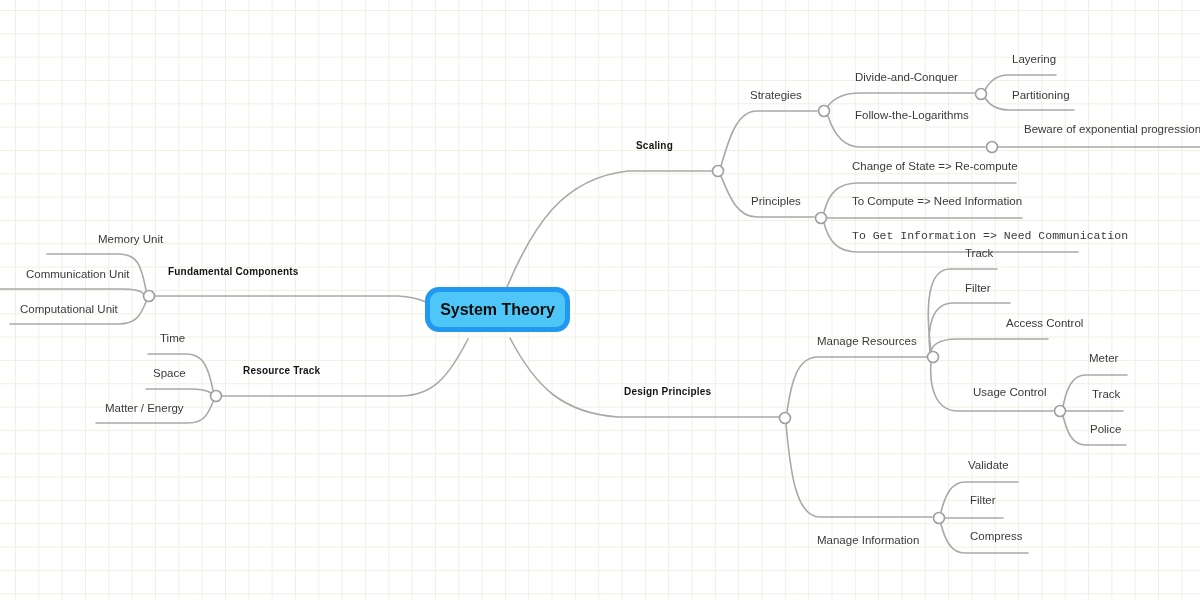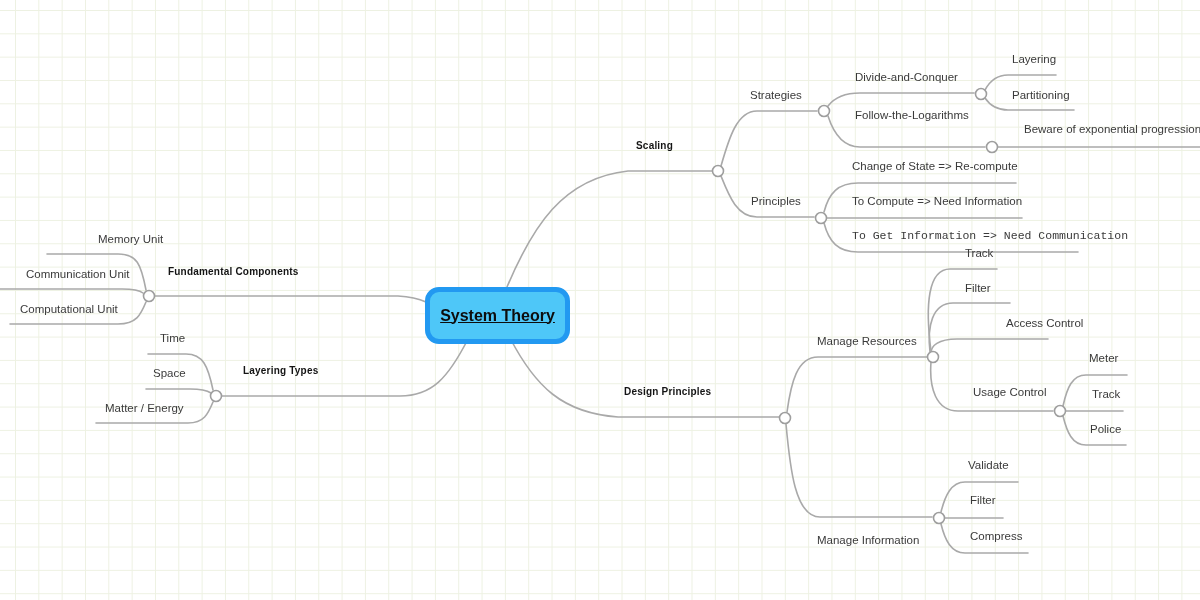--- a/index.html
+++ b/index.html
@@ -42,33 +42,32 @@
   }
   .lbl.parent {
     font-weight: 700;
     font-size: 10px;
     color: #141414;
     letter-spacing: 0.2px;
   }
   .root-node {
     position: absolute;
     left: 425px; top: 287px;
-    width: 145px; height: 57px;
+    width: 145px; height: 45px;
     box-sizing: border-box;
     background: #4ec7f8;
     border: 5px solid #2299f1;
     border-radius: 14px;
     display: flex;
     align-items: center;
     justify-content: center;
     font-weight: 700;
     font-size: 16px;
     color: #0d0d0d;
     white-space: nowrap;
-    text-decoration: underline;
   }
 </style>
 </head>
 <body>
 
 <div class="canvas">
 
   <svg class="edges" viewBox="0 0 1200 600" xmlns="http://www.w3.org/2000/svg">
 
     <path d="M155 296 H398 Q415 297 426 302"></path>
@@ -117,21 +116,21 @@
     <circle cx="821" cy="218" r="5.5"></circle>
     <circle cx="785" cy="418" r="5.5"></circle>
     <circle cx="933" cy="357" r="5.5"></circle>
     <circle cx="1060" cy="411" r="5.5"></circle>
     <circle cx="939" cy="518" r="5.5"></circle>
   </svg>
 
   <div class="root-node">System Theory</div>
 
   <div class="lbl parent" style="left:168px; top:266px;text-align:center;">Fundamental Components</div>
-  <div class="lbl parent" style="left:243px; top:365px;">Layering Types</div>
+  <div class="lbl parent" style="left:243px; top:365px;">Resource Track</div>
   <div class="lbl parent" style="left:636px; top:140px;">Scaling</div>
   <div class="lbl parent" style="left:624px; top:386px;">Design Principles</div>
 
   <div class="lbl" style="left:54px; top:233px;margin-left:44px;">Memory Unit</div>
   <div class="lbl" style="left:26px; top:268px;text-align:center;">Communication Unit</div>
   <div class="lbl" style="left:20px; top:303px;">Computational Unit</div>
 
   <div class="lbl" style="left:160px; top:332px;">Time</div>
   <div class="lbl" style="left:153px; top:367px;">Space</div>
   <div class="lbl" style="left:105px; top:402px;">Matter / Energy</div>

